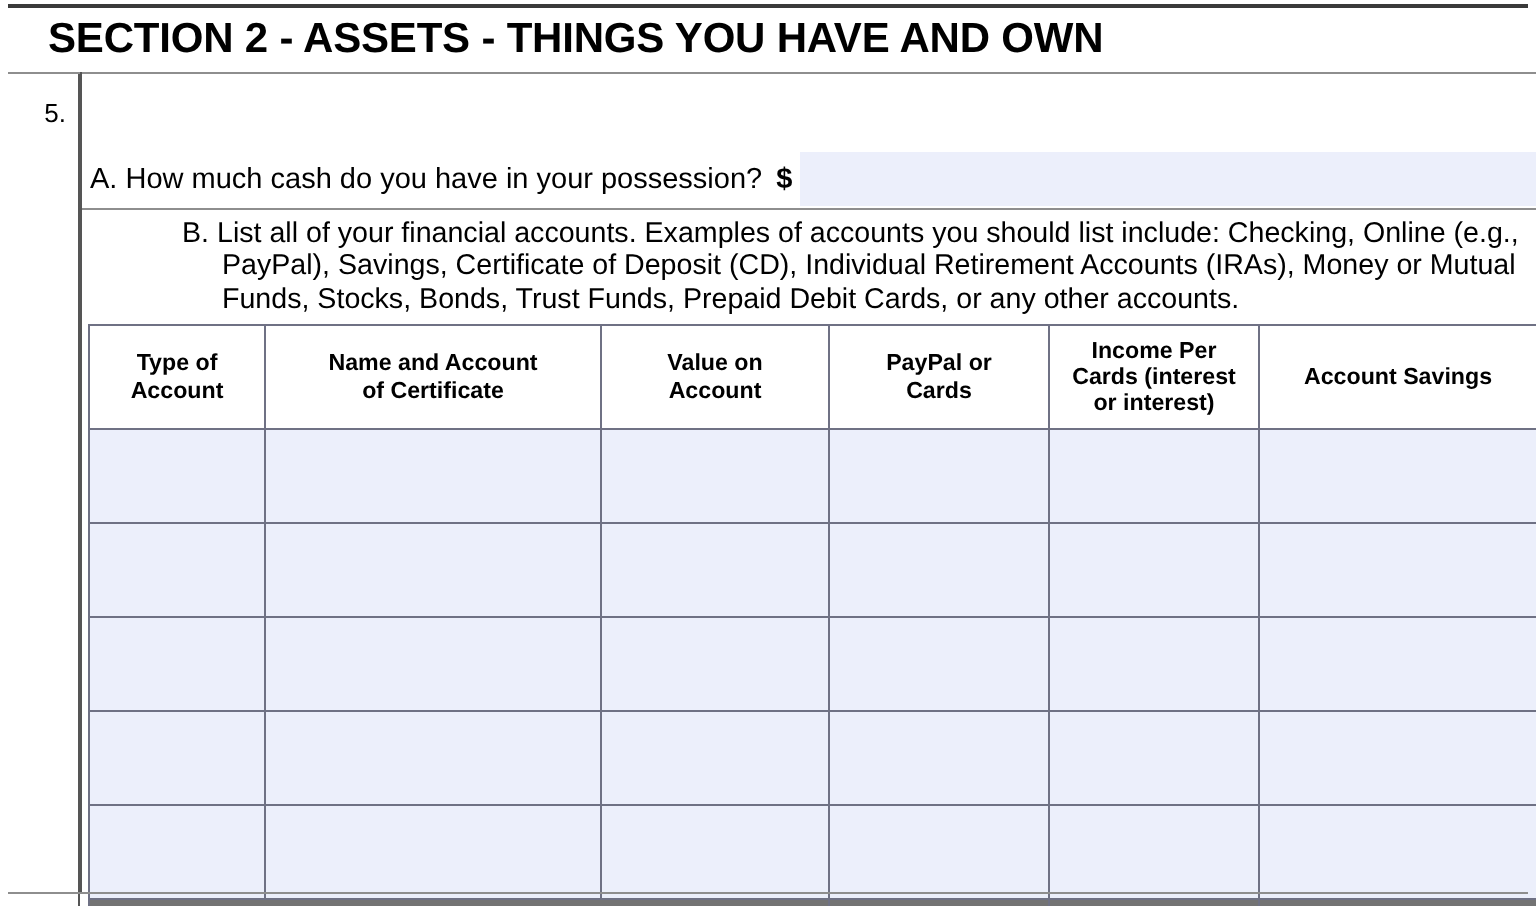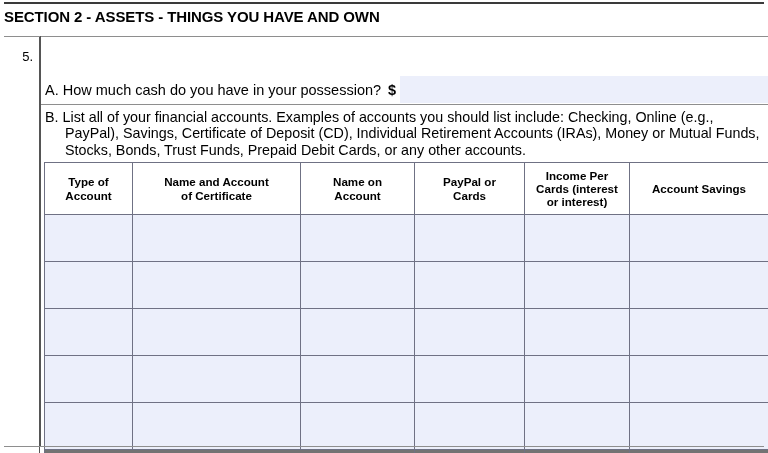--- a/index.html
+++ b/index.html
@@ -27,23 +27,23 @@
     position: absolute;
     left: 4px;
     top: 2px;
     width: 760px;
     height: 2px;
     background: #3a3a3a;
   }
 
   .section-title {
     position: absolute;
-    left: 4px;
+    left: 24px;
     top: 8px;
-    font-size: 15px;
+    font-size: 21px;
     font-weight: bold;
     letter-spacing: -0.1px;
     white-space: nowrap;
   }
 
   
   .qblock {
     position: absolute;
     left: 4px;
     top: 36px;
@@ -97,20 +97,21 @@
   .cash-field {
     flex: 1;
     align-self: stretch;
     background: #eceffb;
     margin: 1px 0 1px 0;
   }
 
   .row-b {
     padding: 4px 8px 3px 5px;
     box-sizing: border-box;
+    margin-left: 46px;
   }
   .row-b p {
     margin: 0;
     font-size: 14.3px;
     line-height: 16.4px;
     text-indent: 0;
     padding-left: 20px;
   }
   .row-b p .lead {
     margin-left: -20px;
@@ -219,21 +220,21 @@
               <tr>
                 <th>
                   <span>Type of</span><br>
                   <span>Account</span>
                 </th>
                 <th>
                   <span>Name and Account</span><br>
                   <span>of Certificate</span>
                 </th>
                 <th>
-                  <span>Name on</span><br>
+                  <span>Value on</span><br>
                   <span>Account</span>
                 </th>
                 <th>
                   <span>PayPal or</span><br>
                   <span>Cards</span>
                 </th>
                 <th>
                   <span>Income Per</span><br>
                   <span>Cards (interest</span><br>
                   <span>or interest)</span>

